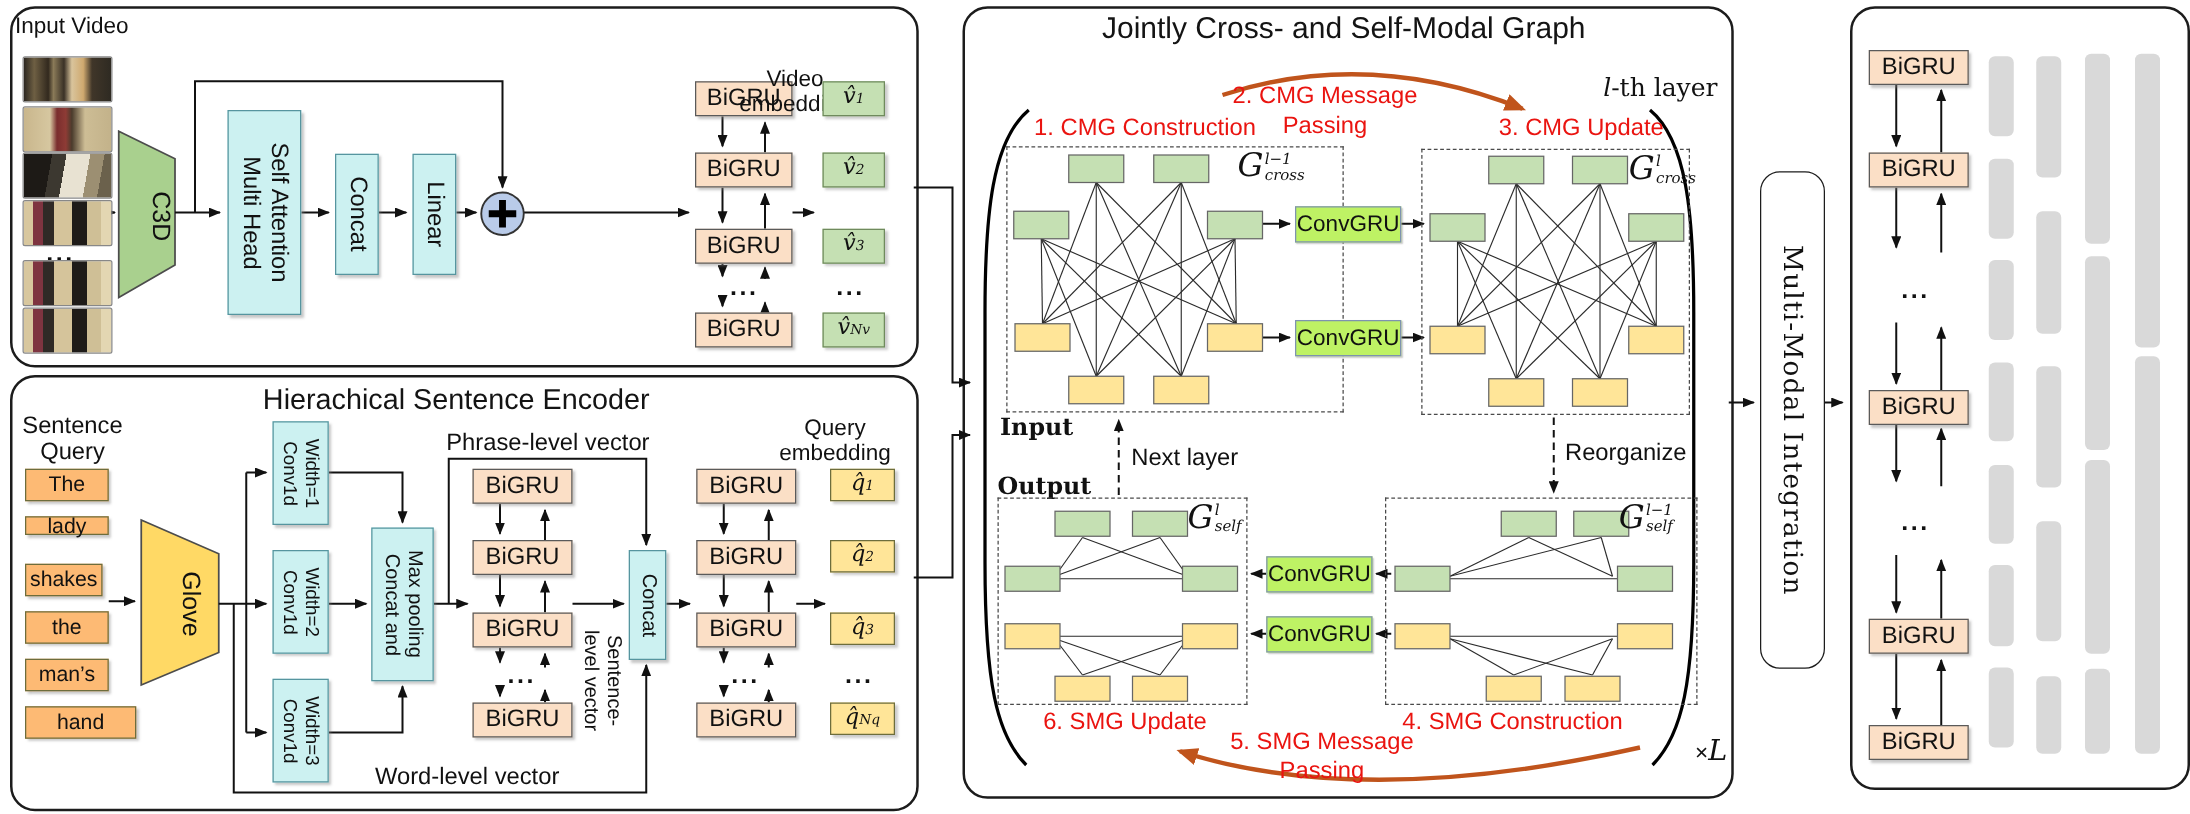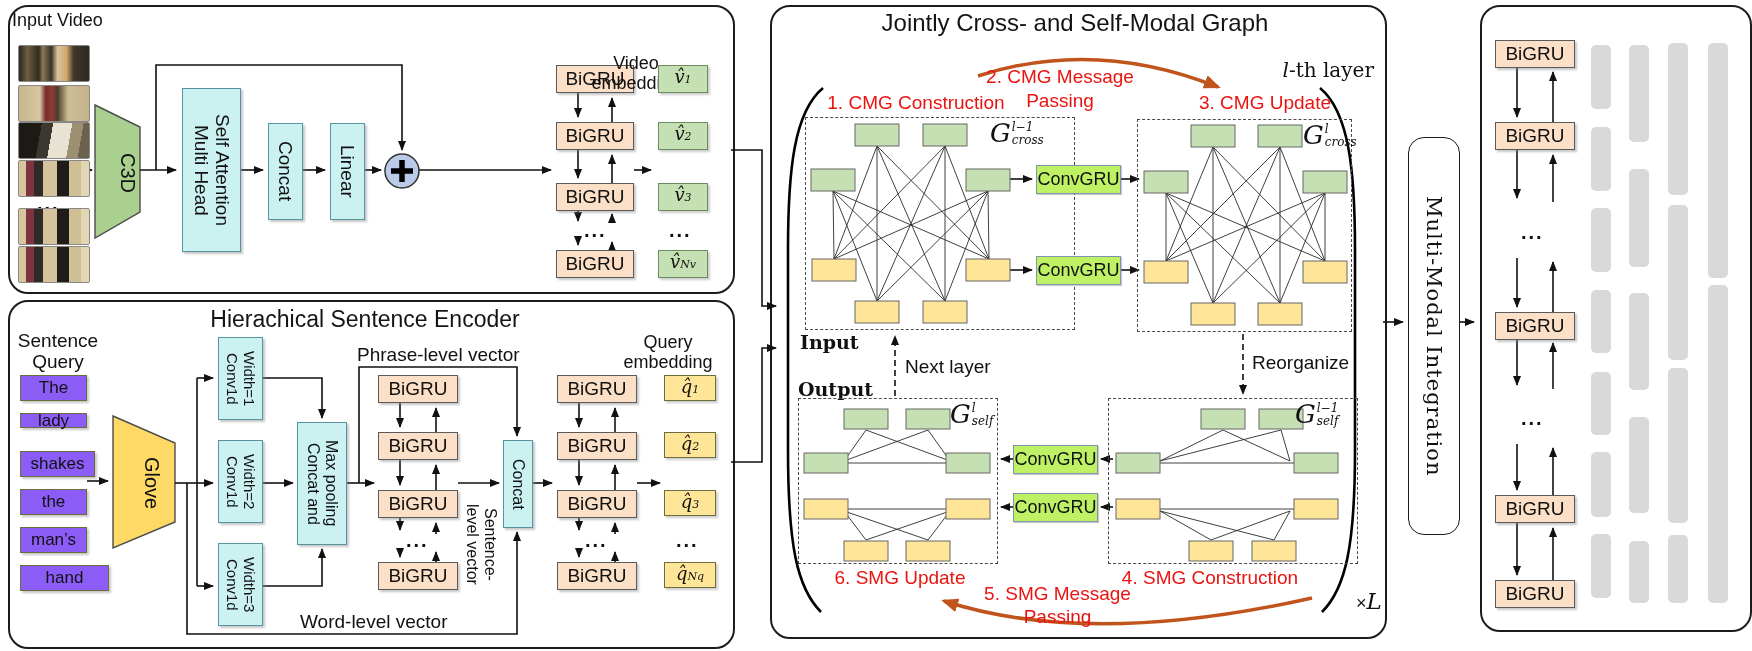--- a/index.html
+++ b/index.html
@@ -9,21 +9,21 @@
   .panel{position:absolute;border:2px solid #1c1c1c;border-radius:20px;background:#fff;}
   .ptitle{position:absolute;text-align:center;font-size:23px;color:#141414;}
   .lbl{position:absolute;font-size:18px;line-height:1.12;}
   .center{text-align:center;}
   .box{position:absolute;display:flex;align-items:center;justify-content:center;
        border:1.4px solid #5a5a5a;box-shadow:2px 2px 2px rgba(130,130,130,.45);
        font-size:19px;box-sizing:border-box;}
   .peach{background:#fbdfc6;}
   .cyan{background:#ccf1f1;border-color:#56959f;}
   .blue{background:#bef264;border-color:#7e93af;font-size:18px;box-shadow:1px 1px 1px rgba(130,130,130,.4);}
-  .yellow{background:#8b5cf6;border-color:#6d6d3c;}
+  .yellow{background:#fdba74;border-color:#6d6d3c;}
   .greenb{background:#c5e0b3;border-color:#6f8a5d;}
   .vtext{writing-mode:vertical-lr;text-orientation:mixed;line-height:1.15;text-align:center;}
   .vtext-rl{writing-mode:vertical-rl;text-orientation:mixed;line-height:1.15;text-align:center;}
   .frame{position:absolute;left:18px;width:70px;height:35px;border:1px solid #888;border-radius:2px;}
   .f1{background:linear-gradient(90deg,#2b2620 0%,#6e5f43 12%,#32291e 28%,#8a7a58 34%,#3a3126 46%,#d9c49c 55%,#cfa96f 68%,#403629 78%,#2e2a22 100%);}
   .f2{background:linear-gradient(90deg,#c9b68c,#d6c7a0 30%,#7a2e2e 38%,#8e3b35 48%,#4a3b2c 55%,#cdbd95 70%,#c3b28a);}
   .f3{background:linear-gradient(100deg,#1d1a16 0 30%,#3c3830 30% 45%,#e8e2d2 45% 70%,#9c8f72 70% 85%,#6b614c 85%);}
   .f456{background:linear-gradient(90deg,#d8c79e 0 10%,#7e3440 10% 22%,#2f2a26 22% 34%,#d5c49b 34% 55%,#1e1b18 55% 72%,#cfbf96 72% 88%,#e3d6b2 88%);}
   .dots{position:absolute;font-weight:bold;font-size:20px;letter-spacing:2px;color:#111;}
   .mi{font-family:"DejaVu Serif",serif;font-style:italic;font-size:18px;}
@@ -218,21 +218,21 @@
   </div>
 
   <div class="ptitle" style="left:150px;top:306px;width:430px;">Hierachical Sentence Encoder</div>
   <div class="lbl center" style="left:12px;top:330px;width:92px;font-size:19px;">
     <div>Sentence</div>
     <div>Query</div>
   </div>
 
   <div class="box yellow" style="left:20px;top:375px;width:67px;height:26px;font-size:17px;">The</div>
   <div class="box yellow" style="left:20px;top:413px;width:67px;height:15px;font-size:17px;">lady</div>
-  <div class="box yellow" style="left:20px;top:451px;width:75px;height:26px;font-size:17px;">shakes</div>
+  <div class="box yellow" style="left:20px;top:451px;width:62px;height:26px;font-size:17px;">shakes</div>
   <div class="box yellow" style="left:20px;top:489px;width:67px;height:26px;font-size:17px;">the</div>
   <div class="box yellow" style="left:20px;top:527px;width:67px;height:26px;font-size:17px;">man’s</div>
   <div class="box yellow" style="left:20px;top:565px;width:89px;height:26px;font-size:17px;">hand</div>
 
   <div class="abs vtext-rl" style="left:121px;top:447px;width:42px;height:72px;font-size:20px;">Glove</div>
 
   <div class="box cyan vtext" style="left:218px;top:337px;width:45px;height:83px;font-size:15px;">
     <div>
         <div>Conv1d</div>
         <div>Width=1</div>

